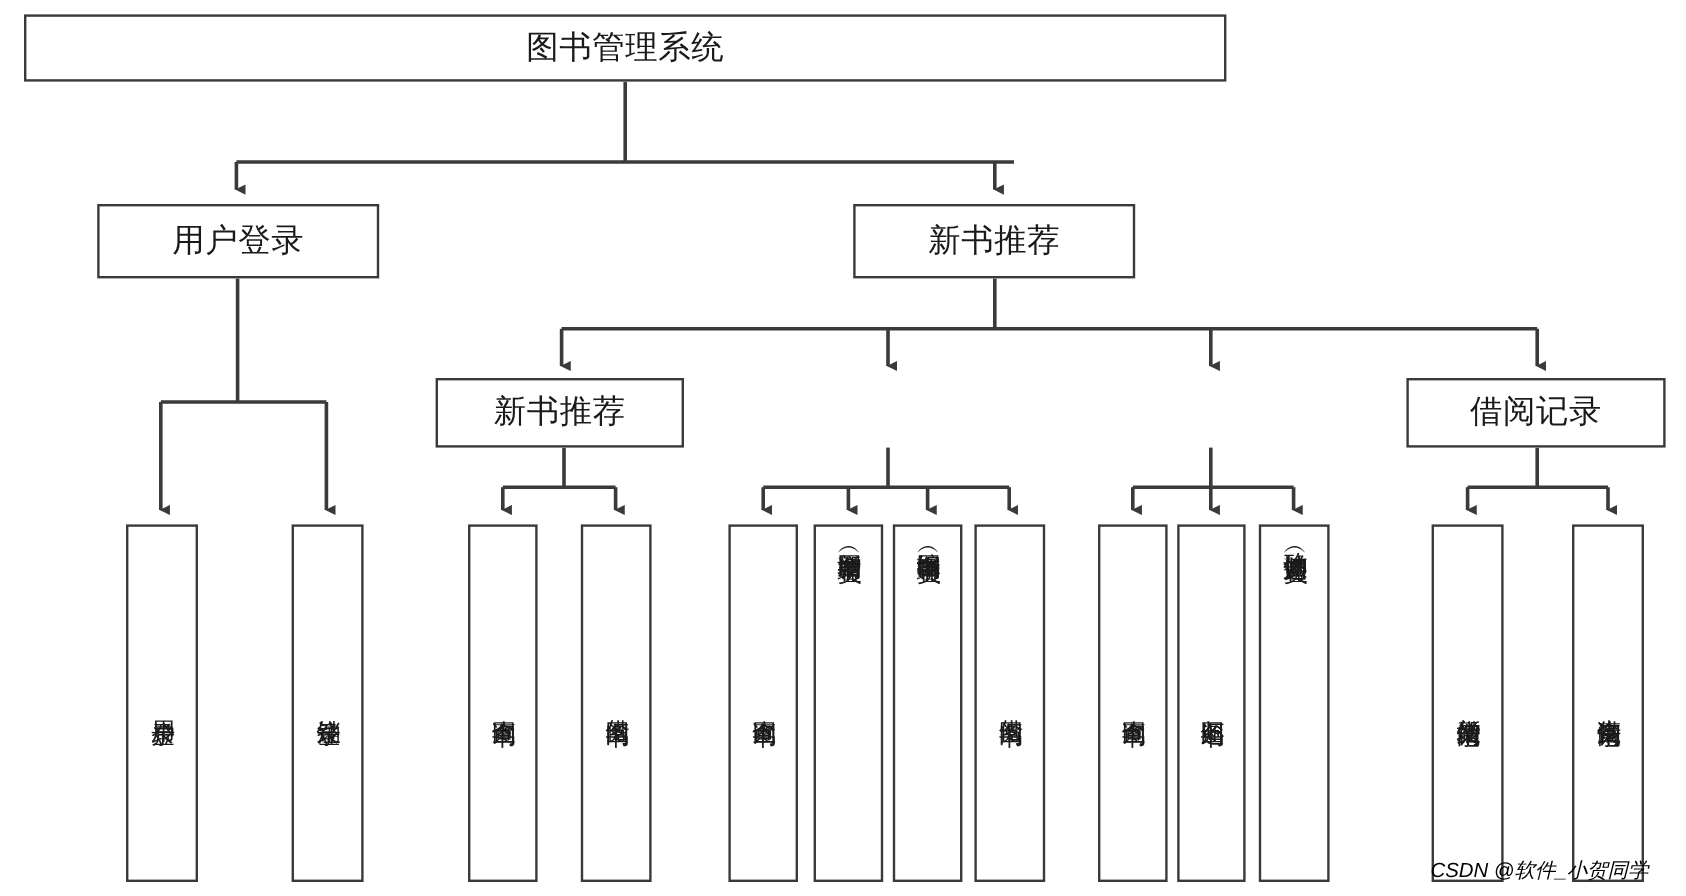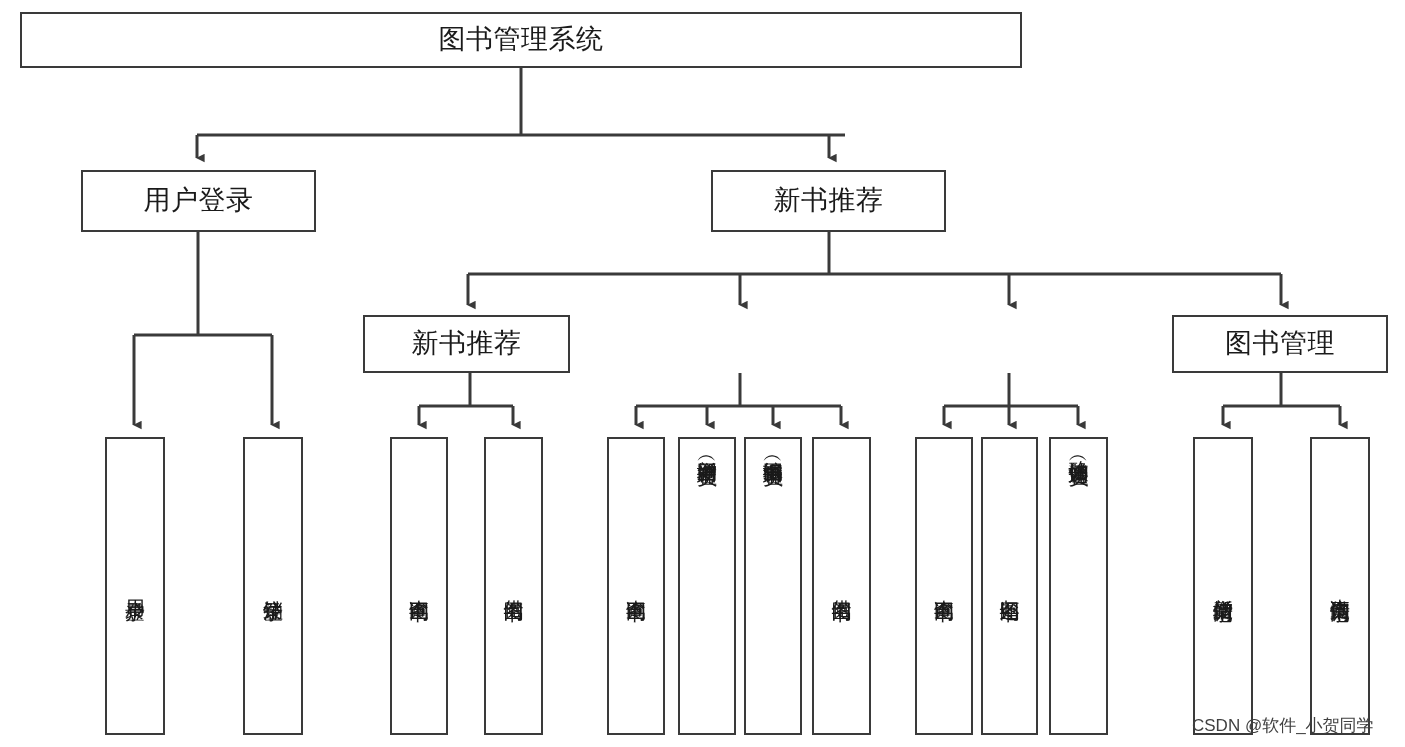--- a/index.html
+++ b/index.html
@@ -53,25 +53,26 @@
   }
   .node.leaf .node-label {
     writing-mode: vertical-rl;
     text-orientation: upright;
     font-size: 20px;
     line-height: 1.15;
     letter-spacing: 1px;
   }
   #watermark {
     position: absolute;
-    color: #404040;
+    color: #000000;
     font-size: 17px;
     white-space: nowrap;
     z-index: 3;
     pointer-events: none;
+    font-style: italic;
   }
 </style>
 </head>
 <body>
 
 <div id="diagram-root">
 
   <svg id="edge-layer" viewBox="0 0 1405 747" xmlns="http://www.w3.org/2000/svg">
     <defs>
       <marker id="arrowhead" markerWidth="9" markerHeight="9" refX="4.5" refY="7.6" orient="auto" markerUnits="userSpaceOnUse">
@@ -130,21 +131,21 @@
     <span class="node-label">用户登录</span>
   </div>
   <div class="node" style="left:711px; top:170px; width:235px; height:62px;">
     <span class="node-label">新书推荐</span>
   </div>
 
   <div class="node" style="left:363px; top:315px; width:207px; height:58px;">
     <span class="node-label">新书推荐</span>
   </div>
   <div class="node" style="left:1172px; top:315px; width:216px; height:58px;">
-    <span class="node-label">图书管理</span>
+    <span class="node-label">借阅记录</span>
   </div>
 
   <div class="node leaf centered" style="left:105px; top:437px; width:60px; height:298px;">
     <span class="node-label">用户登录</span>
   </div>
   <div class="node leaf centered" style="left:243px; top:437px; width:60px; height:298px;">
     <span class="node-label">注销登录</span>
   </div>
   <div class="node leaf centered" style="left:390px; top:437px; width:58px; height:298px;">
     <span class="node-label">查询图书</span>

